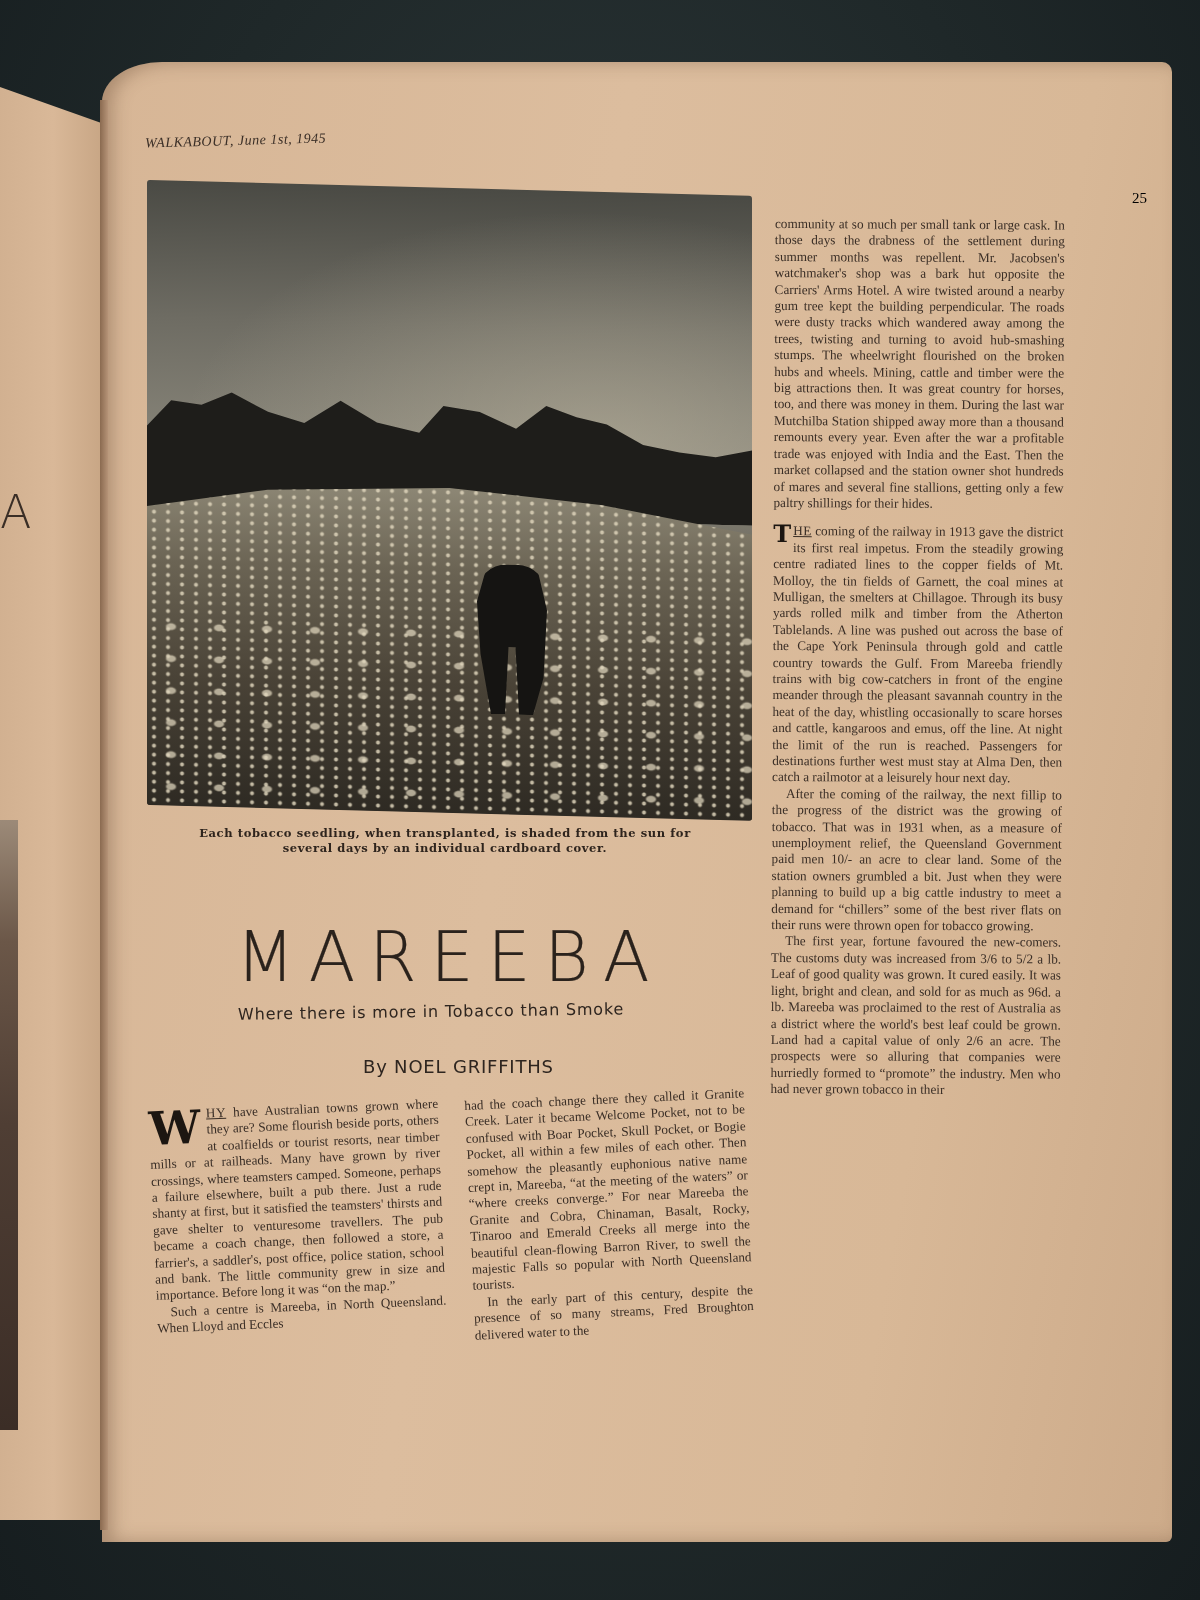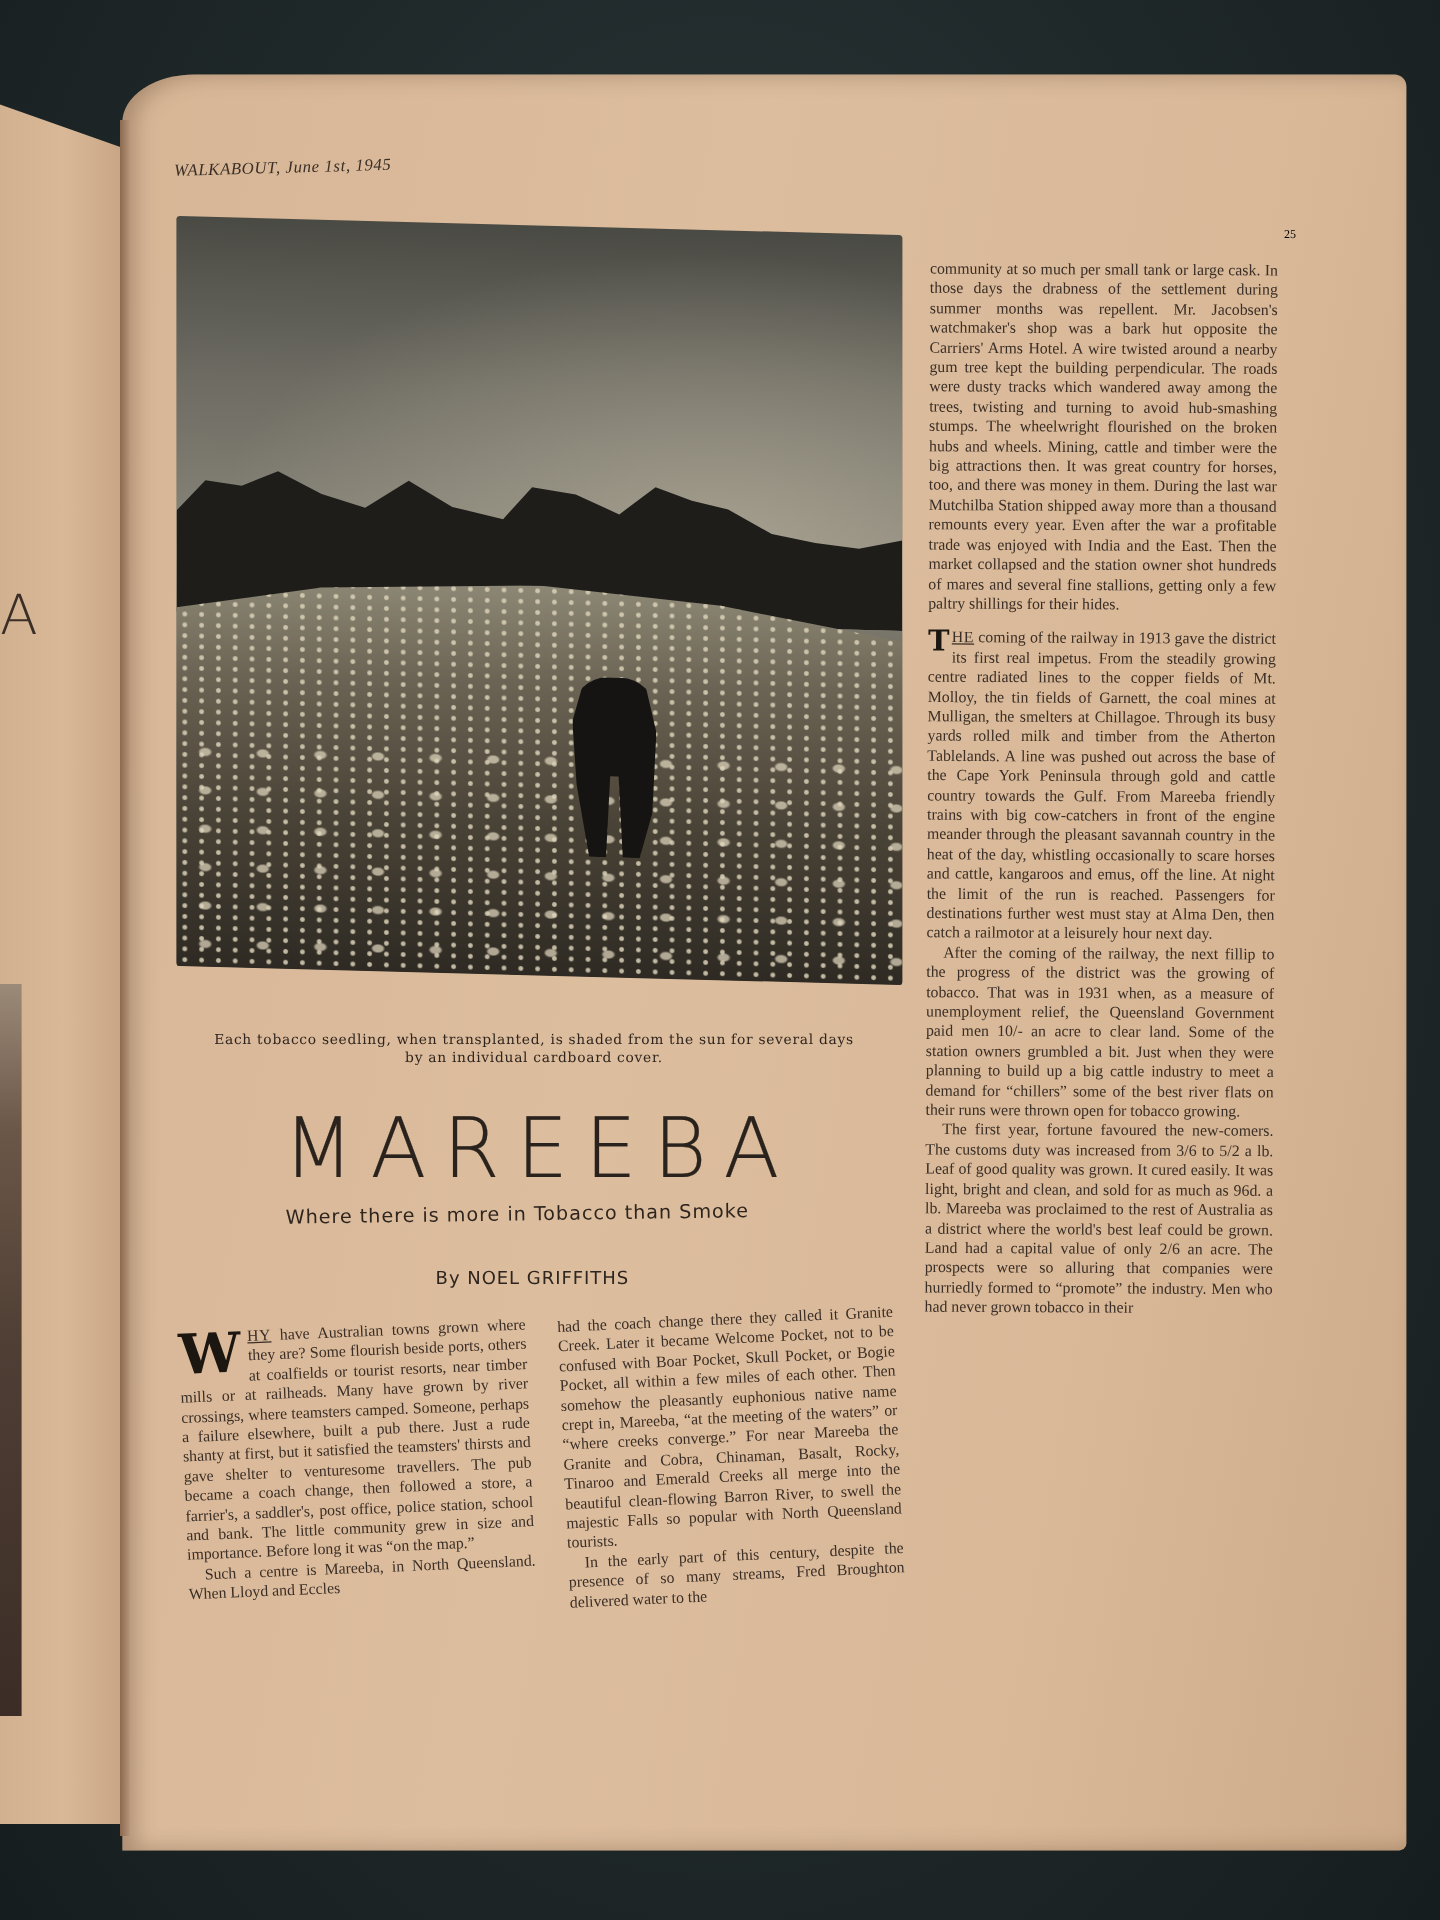--- a/index.html
+++ b/index.html
@@ -30,21 +30,21 @@
     position:absolute; left:102px; top:62px; width:1070px; height:1480px;
     background: linear-gradient(100deg, #d7b696 0%, #dcbd9e 40%, #d8b897 75%, #cdab8a 100%);
     border-radius: 60px 10px 6px 0 / 40px 10px 6px 0;
     box-shadow: inset 10px 0 18px rgba(90,60,40,0.35);
   }
   .running-head {
     position:absolute; left:145px; top:133px; font-style:italic; font-size:14px;
     color:#3b2f27; letter-spacing:0.5px; transform:rotate(-1.6deg);
   }
   .page-num {
-    position:absolute; left:1070px; top:190px; font-size:10px; color:#000000;
+    position:absolute; left:1132px; top:190px; font-size:15px; color:#000000;
   }
   .photo {
     position:absolute; left:147px; top:180px; width:605px; height:625px;
     transform: skewY(1.5deg); transform-origin: left top;
     overflow:hidden; border-radius:3px;
     background: linear-gradient(180deg, #4a4a44 0%, #6e6c63 22%, #8a877b 45%, #6b675c 60%, #44413a 75%, #3a352e 100%);
   }
   .photo .sky-glow {
     position:absolute; left:0; top:0; right:0; height:300px;
     background: radial-gradient(ellipse at 75% 85%, rgba(190,182,160,0.55), transparent 65%);
@@ -66,35 +66,35 @@
     background: radial-gradient(ellipse at 50% 50%, rgba(225,215,190,0.9) 4px, transparent 6px) 0 0/48px 32px;
     opacity:0.8;
   }
   .photo .figure {
     position:absolute; left:330px; top:375px; width:70px; height:150px;
     background:#151412; border-radius:30px 30px 10px 10px;
     clip-path: polygon(15% 0, 85% 0, 100% 30%, 95% 75%, 80% 100%, 60% 100%, 55% 55%, 45% 55%, 40% 100%, 20% 100%, 5% 60%, 0 25%);
   }
   .caption {
     position:absolute; left:175px; top:826px; width:540px; text-align:center;
-    font-family:"DejaVu Serif", serif; font-weight:normal; font-size:11.5px; line-height:15px;
-    color:#2e241d; letter-spacing:0.6px;margin-top:33px;
+    font-family:"DejaVu Serif", serif; font-weight:bold; font-size:11.5px; line-height:15px;
+    color:#2e241d; letter-spacing:0.6px;
   }
   .title {
     position:absolute; left:236px; top:918px; font-family:"DejaVu Sans", sans-serif;
     font-weight:200; font-size:68px; letter-spacing:14px; color:#2a221c;
     -webkit-text-stroke: 0.2px #2a221c; transform: scaleY(1.02);
   }
   .subtitle {
     position:absolute; left:238px; top:1002px; font-family:"DejaVu Sans", sans-serif;
     font-size:16px; color:#2e251f; letter-spacing:0.8px; transform:rotate(-0.8deg);
   }
   .byline {
     position:absolute; left:363px; top:1056px; font-family:"DejaVu Sans", sans-serif;
-    font-size:15px; color:#2e251f; letter-spacing:0.8px;
+    font-size:18px; color:#2e251f; letter-spacing:0.8px;
   }
   .col {
     position:absolute; font-size:13.2px; line-height:16.4px; color:#3a2e26;
     text-align:justify; hyphens:auto;
   }
   .col p { margin:0; text-indent:14px; }
   .col p.no-indent { text-indent:0; }
   .col-1 { left:148px; top:1108px; width:290px; transform: rotate(-2.4deg); transform-origin:left top; }
   .col-2 { left:464px; top:1098px; width:280px; transform: rotate(-2.6deg); transform-origin:left top; }
   .col-3 { left:775px; top:216px; width:290px; transform: rotate(0.3deg); transform-origin:left top; }

